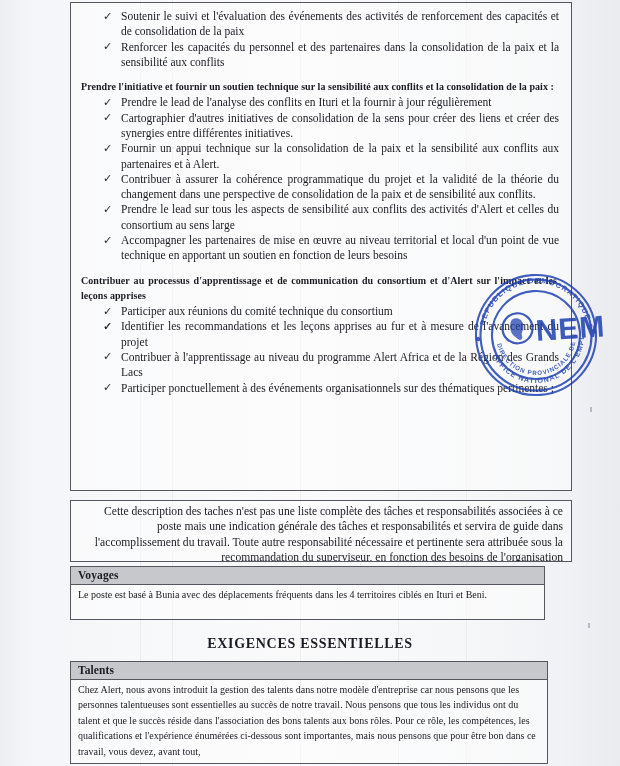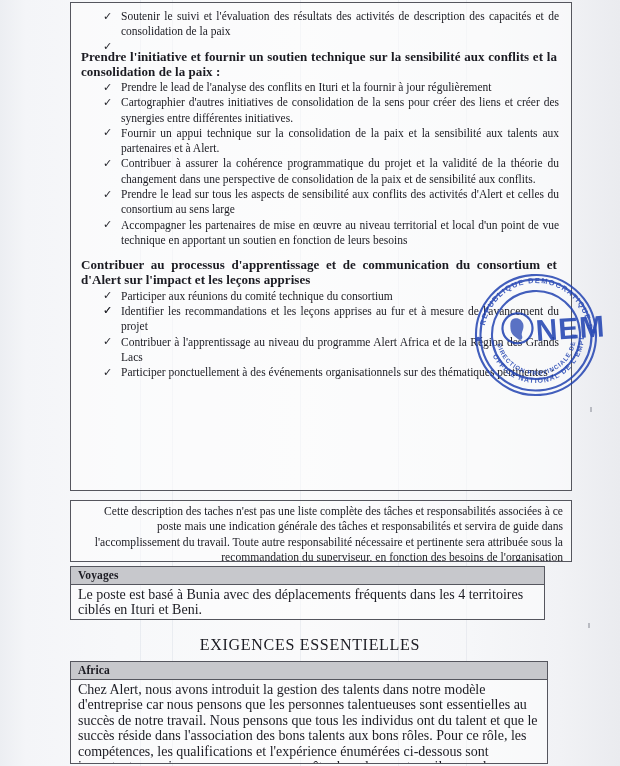--- a/index.html
+++ b/index.html
@@ -91,28 +91,28 @@
     font-weight: bold;
     font-size: 11.5px;
     line-height: 15px;
     padding: 1px 0 1px 7px;
     background: #c7c8cc;
     border-bottom: 1.4px solid #55565e;
     letter-spacing: 0.1px;
   }
   .box-body {
     padding: 2px 7px 3px 7px;
-    font-size: 14px;
+    font-size: 10px;
     line-height: 15.4px;
   }
 
   
   .sec-head {
     font-weight: bold;
-    font-size: 13px;
+    font-size: 10px;
     line-height: 15.2px;
     text-align: justify;
     text-justify: inter-word;
     margin: 9px 4px 1px 0px;
     letter-spacing: 0.05px;
   }
 
   ul.checks {
     list-style: none;
     margin: 0 0 0 0;
@@ -141,22 +141,22 @@
     line-height: 15.3px;
     text-align: right;
   }
 
   .exigences {
     position: absolute;
     left: 0;
     right: 0;
     top: 636px;
     text-align: center;
-    font-weight: normal;
-    font-size: 16px;
+    font-weight: bold;
+    font-size: 14px;
     letter-spacing: 0.7px;
   }
 
   
   .stamp {
     position: absolute;
     left: 466px;
     top: 265px;
     width: 140px;
     height: 140px;
@@ -185,40 +185,41 @@
 <div class="scan-streak s4"></div>
 <div class="scan-streak s5"></div>
 
 <div class="page">
 
   <div class="box tasks-box">
 
     <ul class="checks">
       <li>
         <span class="tick">✓</span>
-        <span>Soutenir le suivi et l'évaluation des résultats des activités de description des capacités et de consolidation de la paix</span>
-      </li>
-      <li>
-        <span class="tick">✓</span>
+        <span>Soutenir le suivi et l'évaluation des événements des activités de renforcement des capacités et de consolidation de la paix</span>
+      </li>
+      <li>
+        <span class="tick">✓</span>
+        <span>Renforcer les capacités du personnel et des partenaires dans la consolidation de la paix et la sensibilité aux conflits</span>
       </li>
     </ul>
 
     <div class="sec-head">Prendre l'initiative et fournir un soutien technique sur la sensibilité aux conflits et la consolidation de la paix :</div>
     <ul class="checks">
       <li>
         <span class="tick">✓</span>
         <span>Prendre le lead de l'analyse des conflits en Ituri et la fournir à jour régulièrement</span>
       </li>
       <li>
         <span class="tick">✓</span>
         <span>Cartographier d'autres initiatives de consolidation de la sens pour créer des liens et créer des synergies entre différentes initiatives.</span>
       </li>
       <li>
         <span class="tick">✓</span>
-        <span>Fournir un appui technique sur la consolidation de la paix et la sensibilité aux talents aux partenaires et à Alert.</span>
+        <span>Fournir un appui technique sur la consolidation de la paix et la sensibilité aux conflits aux partenaires et à Alert.</span>
       </li>
       <li>
         <span class="tick">✓</span>
         <span>Contribuer à assurer la cohérence programmatique du projet et la validité de la théorie du changement dans une perspective de consolidation de la paix et de sensibilité aux conflits.</span>
       </li>
       <li>
         <span class="tick">✓</span>
         <span>Prendre le lead sur tous les aspects de sensibilité aux conflits des activités d'Alert et celles du consortium au sens large</span>
       </li>
       <li>
@@ -256,21 +257,21 @@
   </div>
 
   <div class="box voyages-box">
     <div class="box-header">Voyages</div>
     <div class="box-body">Le poste est basé à Bunia avec des déplacements fréquents dans les 4 territoires ciblés en Ituri et Beni.</div>
   </div>
 
   <div class="exigences">EXIGENCES ESSENTIELLES</div>
 
   <div class="box talents-box">
-    <div class="box-header">Africa</div>
+    <div class="box-header">Talents</div>
     <div class="box-body">Chez Alert, nous avons introduit la gestion des talents dans notre modèle d'entreprise car nous pensons que les personnes talentueuses sont essentielles au succès de notre travail. Nous pensons que tous les individus ont du talent et que le succès réside dans l'association des bons talents aux bons rôles. Pour ce rôle, les compétences, les qualifications et l'expérience énumérées ci-dessous sont importantes, mais nous pensons que pour être bon dans ce travail, vous devez, avant tout,</div>
   </div>
 
   <div class="stamp">
     <svg width="140" height="140" viewBox="0 0 140 140" xmlns="http://www.w3.org/2000/svg">
       <defs>
         <path id="arcTop" d="M 18,70 A 52,52 0 0 1 122,70"></path>
         <path id="arcBottom" d="M 22,70 A 48,48 0 0 0 118,70"></path>
         <path id="arcBottomInner" d="M 30,70 A 40,40 0 0 0 110,70"></path>
       </defs>

